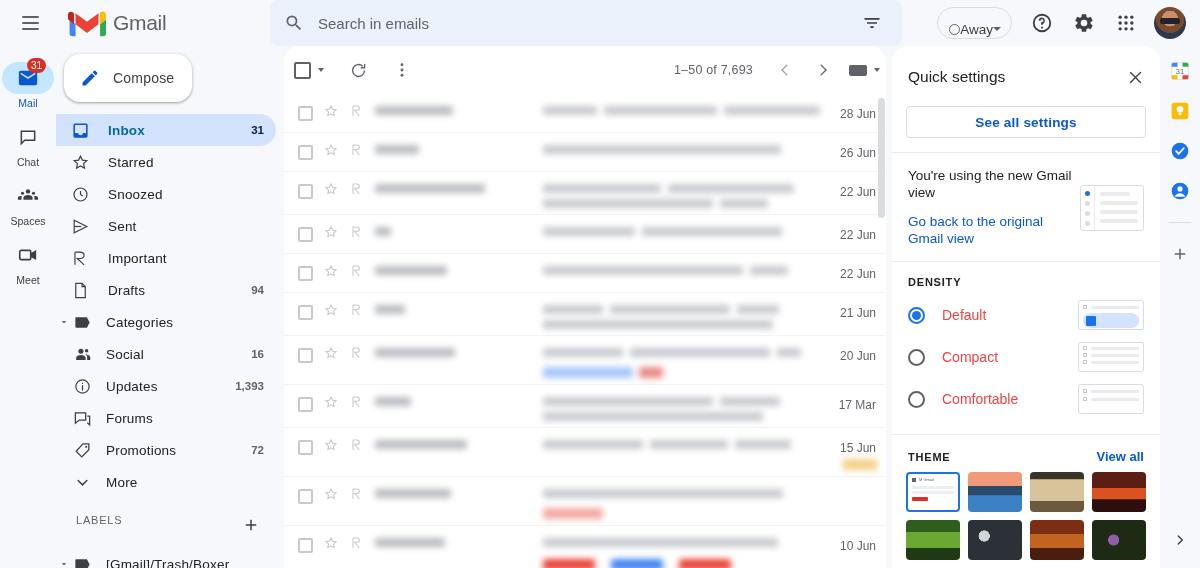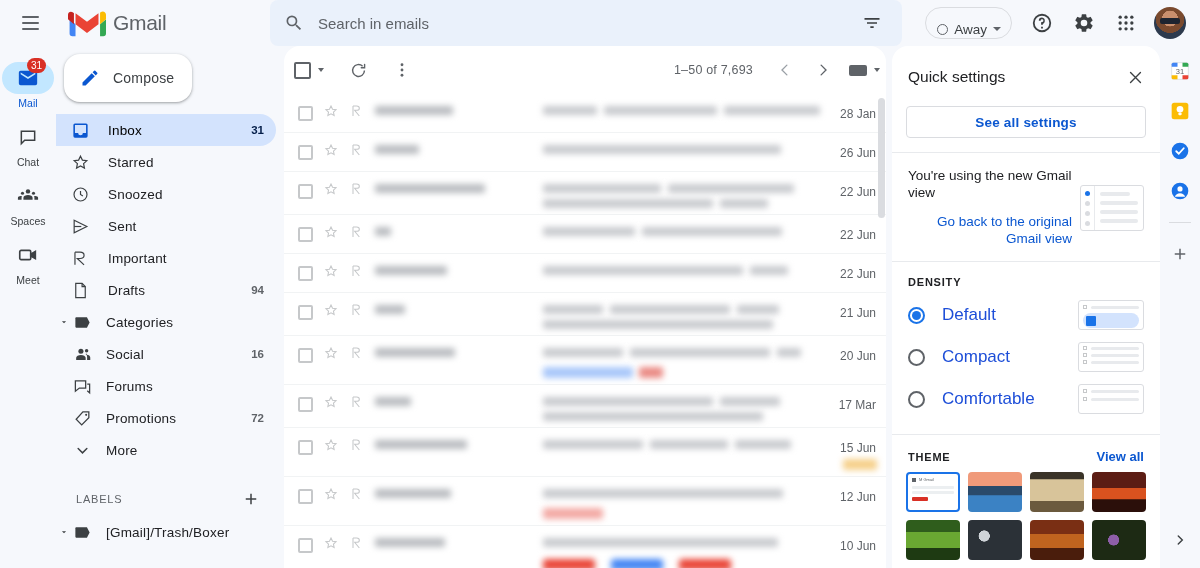--- a/index.html
+++ b/index.html
@@ -44,21 +44,21 @@
   .search-input {
     flex: 1; border: none; outline: none; background: transparent;
     font-size: 15px; color: #202124; font-family: "Liberation Sans", sans-serif;
     padding-left: 4px;
   }
   .search-input::placeholder { color: #5f6368; }
   .search-options { width: 36px; height: 36px; display: flex; align-items: center; justify-content: center; border-radius: 50%; cursor: pointer; }
 
   .header-right { display: flex; align-items: center; gap: 2px; margin-left: auto; padding-right: 6px; }
   .status-chip {
-    display: flex; align-items: center; gap: 6px;
+    display: flex; align-items: center; 
     height: 32px; padding: 12px 10px 0 11px;
     border: 1px solid #dadce0; border-radius: 16px;
     background: #f6f8fc; cursor: pointer; margin-right: 8px;
   }
   .status-chip .dot { width: 11px; height: 11px; border: 1.6px solid #5f6368; border-radius: 50%; }
   .status-chip .label { font-size: 13.5px; color: #3c4043; }
   .caret { width: 0; height: 0; border-left: 4px solid transparent; border-right: 4px solid transparent; border-top: 4px solid #5f6368; }
   .icon-btn { width: 40px; height: 40px; border-radius: 50%; display: flex; align-items: center; justify-content: center; cursor: pointer; }
   .avatar {
     width: 32px; height: 32px; border-radius: 50%; margin-left: 6px; cursor: pointer;
@@ -100,29 +100,29 @@
   }
   .compose-btn .txt { font-size: 14px; color: #3c4043; letter-spacing: .2px; }
   .nav { padding-right: 8px; }
   .nav-item {
     display: flex; align-items: center; height: 32px;
     border-radius: 0 16px 16px 0; padding-left: 14px; cursor: pointer; position: relative;
   }
   .nav-item.active { background: #d3e3fd; }
   .nav-ico { width: 20px; height: 20px; display: flex; align-items: center; justify-content: center; margin-right: 18px; flex: 0 0 20px; }
   .nav-label { font-size: 13.5px; color: #202124; letter-spacing: .2px; flex: 1; white-space: nowrap; overflow: hidden; }
-  .nav-item.active .nav-label { color: #000000; font-weight: 400; }
+  .nav-item.active .nav-label { color: #0369a1; font-weight: 700; }
   .nav-item.bold .nav-label { font-weight: 400; }
   .nav-count { font-size: 11.5px; color: #5f6368; font-weight: 700; padding-right: 12px; }
   .nav-item.active .nav-count { color: #041e49; }
   .nav-item .twisty { position: absolute; left: 2px; width: 12px; height: 12px; display: flex; align-items: center; justify-content: center; }
   .nav-item.sub .nav-ico { margin-left: 16px; margin-right: 14px; }
   .nav-item.sub { padding-left: 0; }
   .labels-head {
-    display: flex; align-items: center; height: 34px; margin-top: 16px;
+    display: flex; height: 34px; margin-top: 16px;
     padding-left: 20px; padding-right: 14px; gap: 28px;
   }
   .labels-head .t { font-size: 11px; color: #5f6368; letter-spacing: .8px; flex: 1; font-weight: 500; }
   .plus-btn { width: 22px; height: 22px; display: flex; align-items: center; justify-content: center; cursor: pointer; }
 
   
   .maillist {
     flex: 1; min-width: 0; background: #fff;
     border-radius: 16px 16px 0 0;
     margin: 0 6px 0 0;
@@ -168,39 +168,39 @@
   .qs-close { width: 30px; height: 30px; display: flex; align-items: center; justify-content: center; border-radius: 50%; cursor: pointer; }
   .see-all {
     margin: 4px 14px 14px; height: 32px; border: 1px solid #dadce0; border-radius: 4px;
     display: flex; align-items: center; justify-content: center; cursor: pointer;
   }
   .see-all span { font-size: 13.5px; color: #0b57d0; font-weight: 700; letter-spacing: .2px; }
   .qs-sec { border-top: 1px solid #e8eaed; padding: 14px 16px 14px; }
   .newview-row { display: flex; align-items: flex-start; gap: 8px; }
   .newview-text { flex: 1; }
   .newview-title { font-size: 13.5px; color: #202124; line-height: 17px; }
-  .newview-link { font-size: 13.5px; color: #0b57d0; line-height: 17px; margin-top: 12px; cursor: pointer; text-align: right; }
+  .newview-link { font-size: 13.5px; color: #0b57d0; line-height: 17px; margin-top: 12px; cursor: pointer; }
   .preview-card {
     width: 64px; height: 46px; border: 1px solid #dadce0; border-radius: 3px;
     display: flex; overflow: hidden; background: #fff; flex: 0 0 64px; margin-top: 18px;
   }
   .pc-left { width: 14px; border-right: 1px solid #e8eaed; padding: 5px 0 0 4px; }
   .pc-dot { width: 5px; height: 5px; border-radius: 50%; background: #dadce0; margin-bottom: 5px; }
   .pc-dot.sel { background: #1a73e8; }
   .pc-right { flex: 1; padding: 6px 5px 0 5px; }
   .pc-line { height: 4px; background: #e8eaed; border-radius: 2px; margin-bottom: 5px; }
   .sec-title { font-size: 11px; font-weight: 700; color: #202124; letter-spacing: .8px; margin-bottom: 6px; }
   .radio-row { display: flex; align-items: center; height: 42px; cursor: pointer; }
   .radio {
     width: 17px; height: 17px; border: 2px solid #5f6368; border-radius: 50%;
     flex: 0 0 17px; display: flex; align-items: center; justify-content: center;
   }
   .radio.on { border-color: #1a73e8; }
   .radio.on::after { content: ""; width: 9px; height: 9px; border-radius: 50%; background: #1a73e8; }
-  .radio-label { font-size: 17px; color: #1d4ed8; margin-left: 17px; flex: 1; }
+  .radio-label { font-size: 14px; color: #ef4444; margin-left: 17px; flex: 1; }
   .dens-thumb { width: 66px; height: 30px; border: 1px solid #dadce0; border-radius: 3px; padding: 4px 4px; flex: 0 0 66px; }
   .dt-row { display: flex; align-items: center; gap: 4px; margin-bottom: 4px; }
   .dt-sq { width: 4px; height: 4px; border: 1px solid #c6c8ca; flex: 0 0 4px; }
   .dt-line { height: 3px; background: #e8eaed; border-radius: 2px; flex: 1; }
   .dt-sel { background: #d3e3fd; border-radius: 8px; height: 15px; display: flex; align-items: center; padding-left: 3px; gap: 4px; margin-top: 1px; }
   .dt-ico { width: 10px; height: 10px; background: #1a73e8; border-radius: 1px; }
 
   .theme-head { display: flex; align-items: center; padding: 0 16px 8px; }
   .theme-head .sec-title { flex: 1; margin-bottom: 0; }
   .view-all { font-size: 13px; color: #0b57d0; font-weight: 700; cursor: pointer; }
@@ -424,20 +424,31 @@
           <span class="nav-ico">
             <svg width="19" height="19" viewBox="0 0 24 24" fill="#3c4043">
                 <circle cx="10" cy="8" r="3.2"></circle>
                 <path d="M10 12.6c-3.2 0-6 1.6-6 3.6V19h12v-2.8c0-2-2.8-3.6-6-3.6M17.2 9.4a2.2 2.2 0 1 0 0-4.4 2.2 2.2 0 0 0 0 4.4m.3 1.8c-.6 0-1.2.1-1.7.3 1.2.8 2 1.9 2 3.2V19h4v-3.3c0-2-2-3.5-4.3-3.5z"></path>
               </svg>
           </span>
           <span class="nav-label">Social</span>
           <span class="nav-count">16</span>
         </div>
 
+        <div class="nav-item sub bold">
+          <span class="nav-ico">
+            <svg width="19" height="19" viewBox="0 0 24 24" fill="none" stroke="#3c4043" stroke-width="1.5">
+                <circle cx="12" cy="12" r="8.4"></circle>
+                <path d="M12 11v5.5" stroke-linecap="round"></path>
+                <circle cx="12" cy="8" r=".9" fill="#3c4043" stroke="none"></circle>
+              </svg>
+          </span>
+          <span class="nav-label">Updates</span>
+          <span class="nav-count">1,393</span>
+        </div>
 
         <div class="nav-item sub">
           <span class="nav-ico">
             <svg width="19" height="19" viewBox="0 0 24 24" fill="none" stroke="#3c4043" stroke-width="1.6">
                 <path d="M3 5h13v9H8l-5 4z"></path>
                 <path d="M18 9h3v11l-3-2.5"></path>
               </svg>
           </span>
           <span class="nav-label">Forums</span>
           <span class="nav-count"></span>
@@ -545,21 +556,21 @@
               <div class="r-sender">
                 <div class="bl" style="width: 78px; background: rgb(185, 188, 192);"></div>
               </div>
               <div class="r-main">
                 <div style="display: flex; gap: 7px;">
                   <div class="bl" style="width: 96px;"></div>
                   <div class="bl" style="width: 200px;"></div>
                   <div class="bl" style="width: 170px;"></div>
                 </div>
               </div>
-              <div class="r-date">28 Jan</div>
+              <div class="r-date">28 Jun</div>
             </div>
           </div>
           <div class="row">
             <div class="row-ctrls">
               <span class="r-cb"></span>
               <span><svg width="16" height="16" viewBox="0 0 24 24" fill="none" stroke="#c6c8ca" stroke-width="1.6">
                   <path d="M12 4.5l2.3 4.8 5.3.7-3.9 3.6 1 5.2-4.7-2.6-4.7 2.6 1-5.2-3.9-3.6 5.3-.7z"></path>
                 </svg></span>
               <span><svg width="16" height="16" viewBox="0 0 24 24" fill="none" stroke="#c6c8ca" stroke-width="1.6">
                   <path d="M6 4.5h5.5c2.4 0 4 1.4 4 3.2s-1.6 3.2-4 3.2H8.5l7 8.6"></path>
@@ -778,21 +789,20 @@
               <div class="r-sender">
                 <div class="bl" style="width: 76px; background: rgb(185, 188, 192);"></div>
               </div>
               <div class="r-main">
                 <div style="display: flex; gap: 7px;">
                   <div class="bl" style="width: 240px;"></div>
                 </div>
                 <div style="display: flex; gap: 7px;"></div>
                 <div class="bl" style="width: 60px; height: 11px; background: rgb(243, 169, 164); margin-left: 0px; margin-top: 4px;"></div>
               </div>
-              <div class="r-date">12 Jun</div>
             </div>
           </div>
           <div class="row">
             <div class="row-ctrls">
               <span class="r-cb"></span>
               <span><svg width="16" height="16" viewBox="0 0 24 24" fill="none" stroke="#c6c8ca" stroke-width="1.6">
                   <path d="M12 4.5l2.3 4.8 5.3.7-3.9 3.6 1 5.2-4.7-2.6-4.7 2.6 1-5.2-3.9-3.6 5.3-.7z"></path>
                 </svg></span>
               <span><svg width="16" height="16" viewBox="0 0 24 24" fill="none" stroke="#c6c8ca" stroke-width="1.6">
                   <path d="M6 4.5h5.5c2.4 0 4 1.4 4 3.2s-1.6 3.2-4 3.2H8.5l7 8.6"></path>

